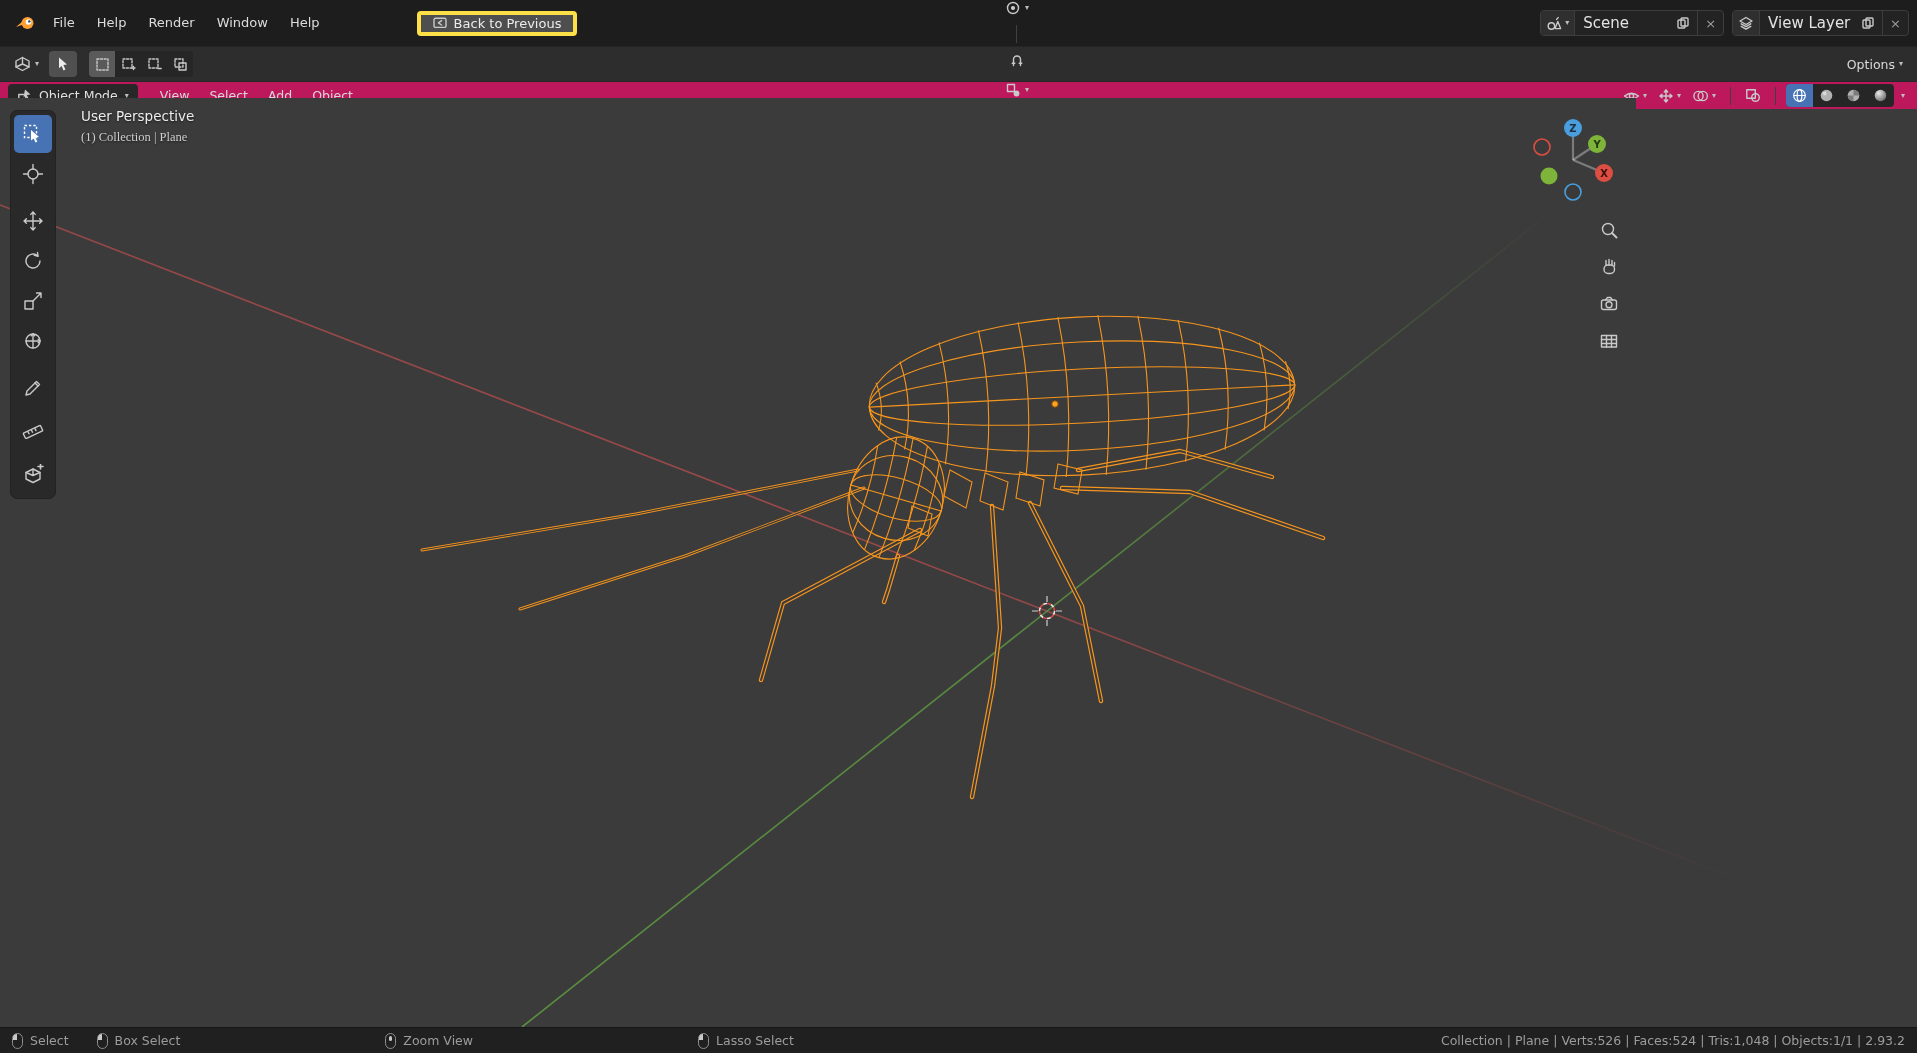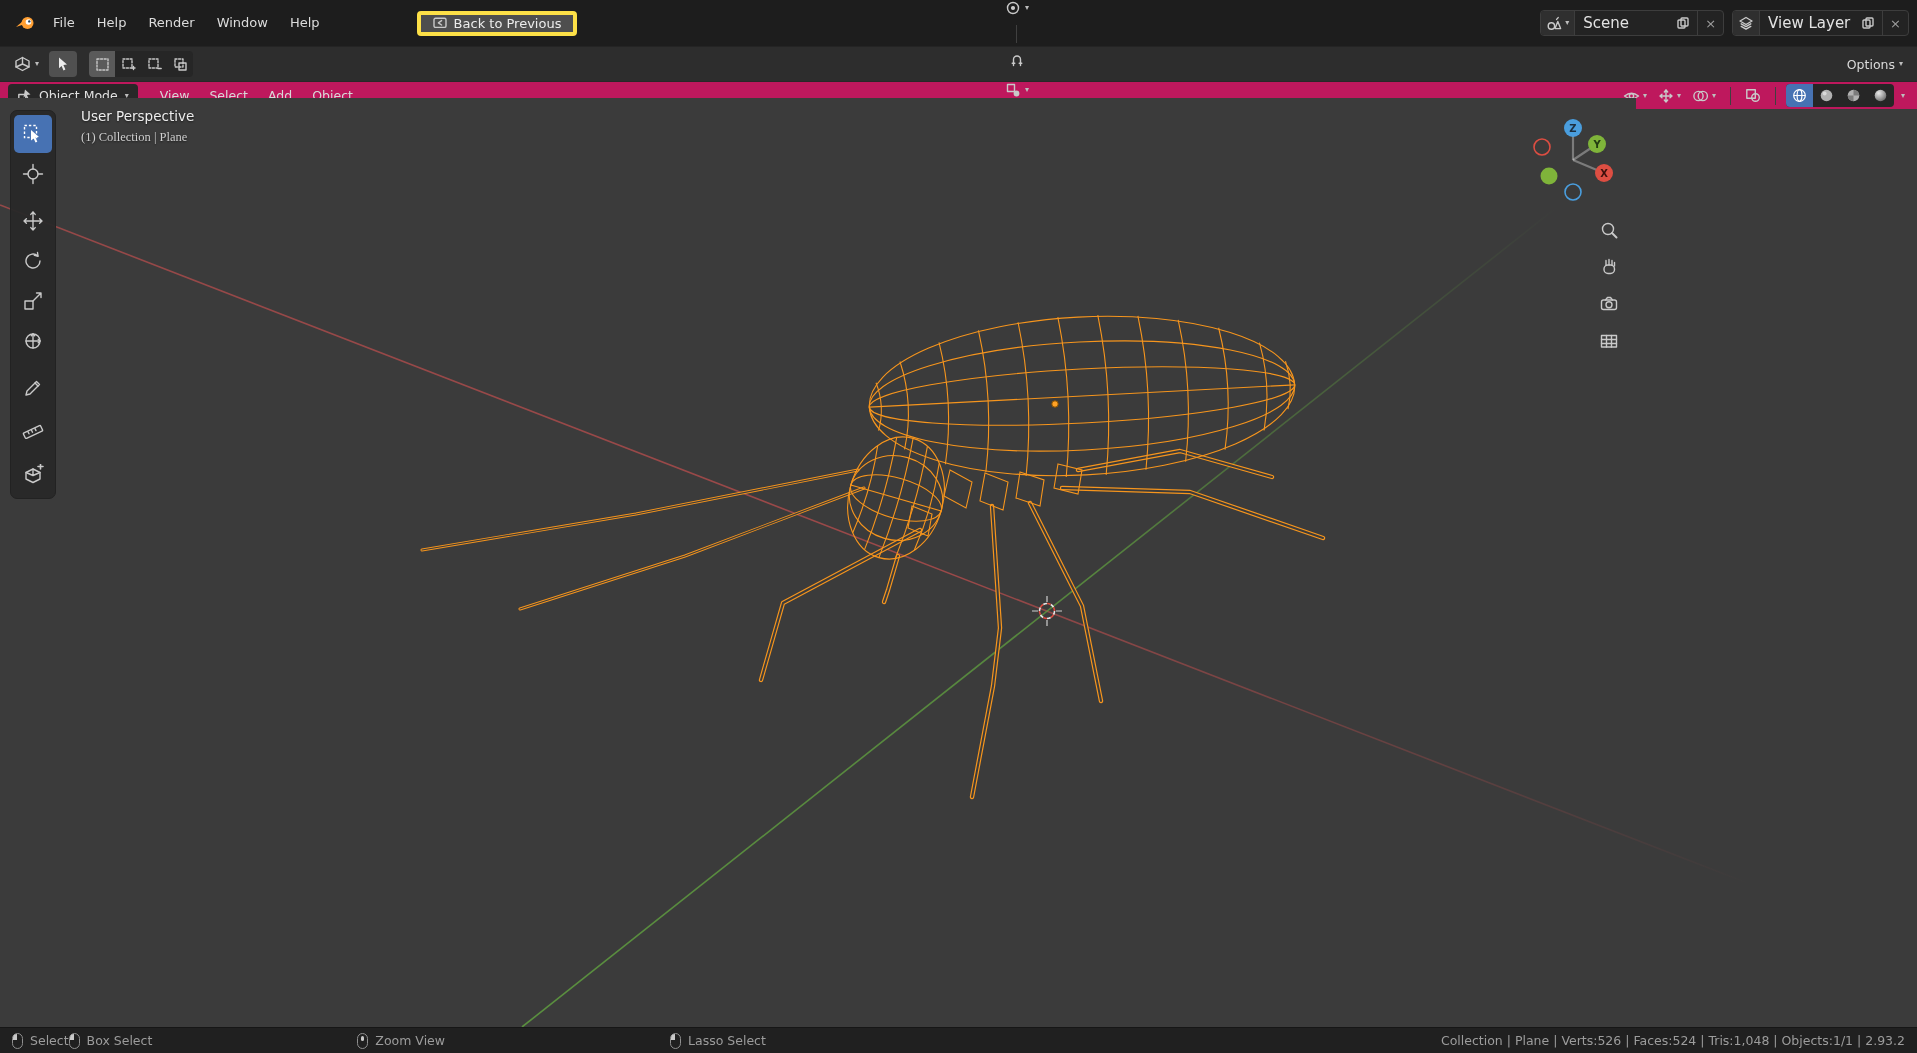--- a/index.html
+++ b/index.html
@@ -617,21 +617,21 @@
     </div>
   </div>
 
   <div class="statusbar">
     <div class="hint">
       <span class="mouse lmb">
           <i></i>
         </span>
       <span>Select</span>
     </div>
-    <div class="hint" style="">
+    <div class="hint" style="margin-left:28px">
       <span class="mouse lmb">
           <i></i>
         </span>
       <span>Box Select</span>
     </div>
     <div class="hint" style="margin-left:205px">
       <span class="mouse mmb">
           <i></i>
         </span>
       <span>Zoom View</span>

